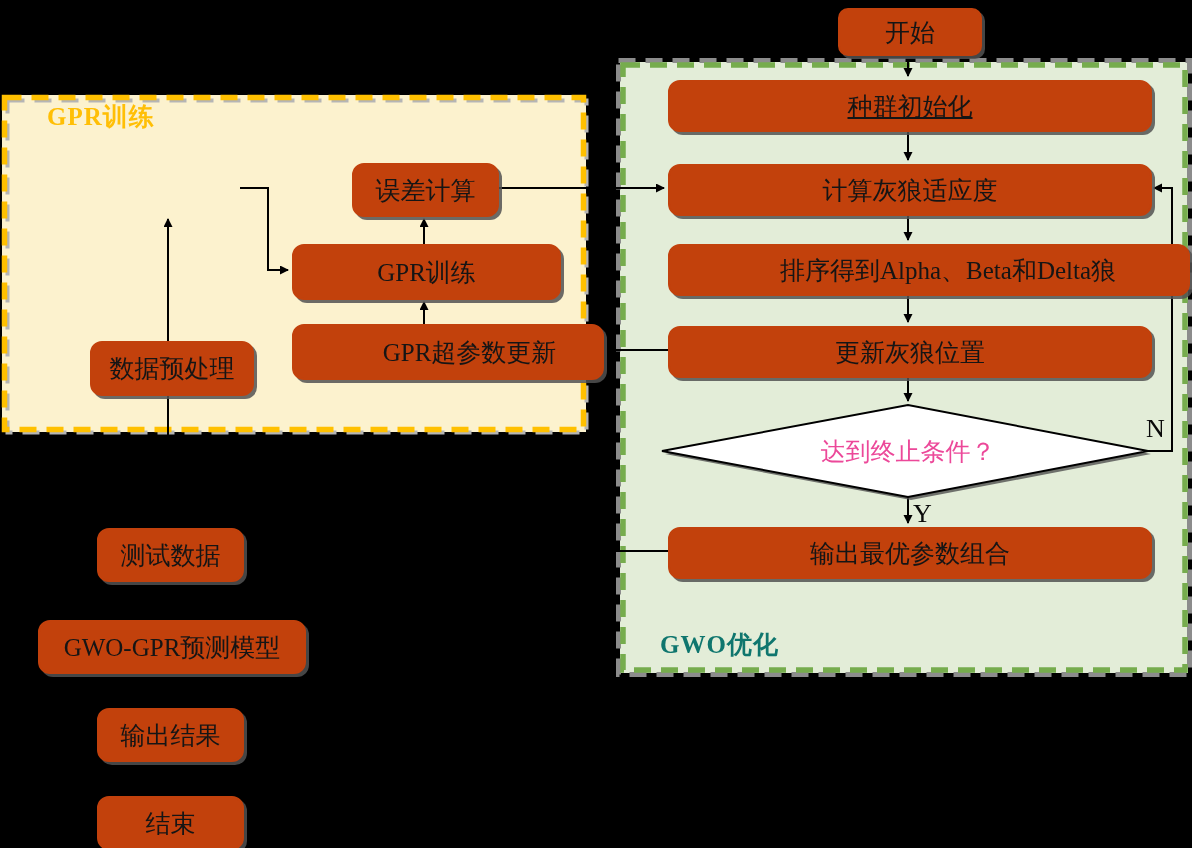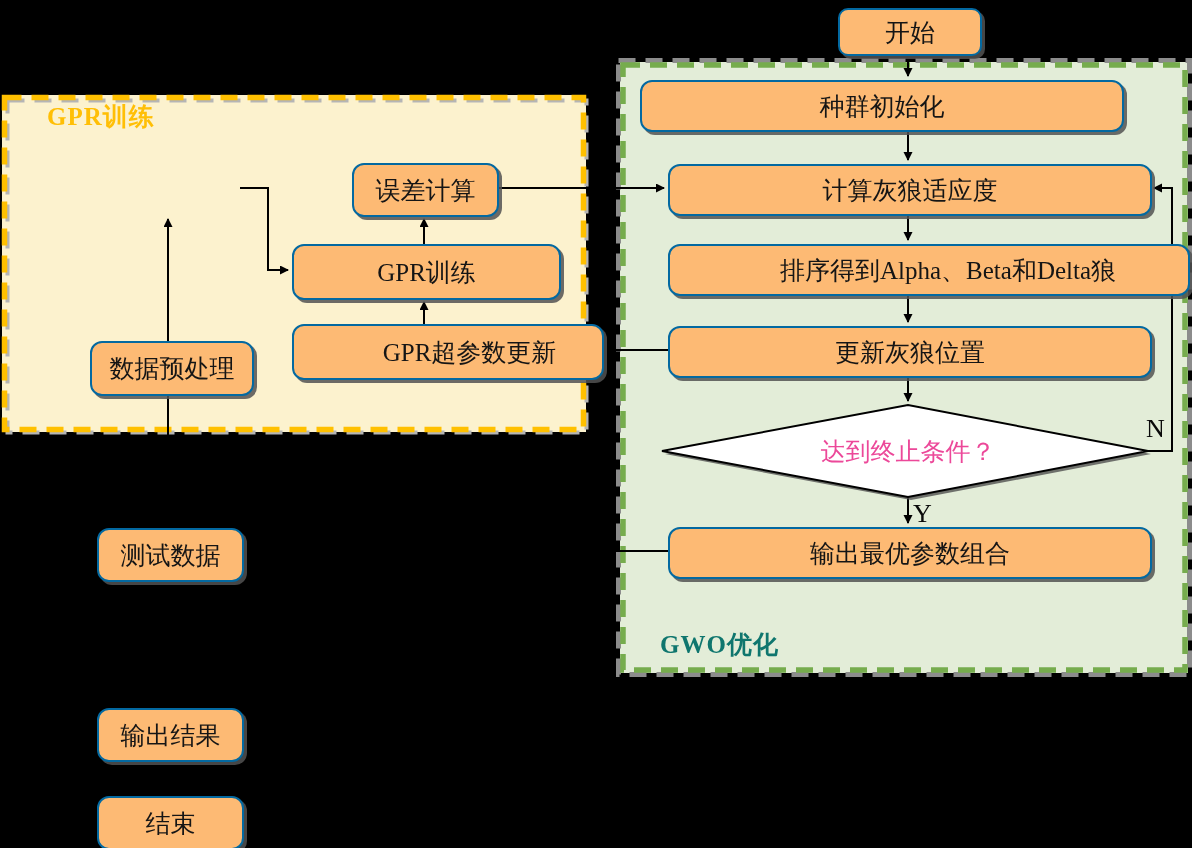--- a/index.html
+++ b/index.html
@@ -7,22 +7,22 @@
     position:relative;
     width:1192px;height:848px;
     background:#000;
     overflow:hidden;
     font-family:"Liberation Serif","DejaVu Serif",serif;
   }
   svg.layer{position:absolute;left:0;top:0;z-index:0;}
   .node{
     position:absolute;
     z-index:2;
-    background:#fdba74;
-    border:2px solid #0369a1;
+    background:#c2410c;
+    border:2px solid #c2410c;
     border-radius:12px;
     display:flex;align-items:center;justify-content:center;
     font-size:25px;color:#151515;
     box-shadow:3px 3px 0 rgba(82,82,82,0.85);
     white-space:nowrap;
     line-height:1;
   }
   .diamond-label{
     position:absolute;z-index:2;
     display:flex;align-items:center;justify-content:center;
@@ -92,32 +92,33 @@
       <polygon points="665,454 911,408 1151,454 911,500" fill="rgba(80,80,80,0.8)"></polygon>
       <polygon points="662,451 908,405 1148,451 908,497" fill="#fff" stroke="#000" stroke-width="2"></polygon>
     </g>
   </svg>
 
   <div class="panel-label gpr" style="left:47px;top:100px;">GPR训练</div>
   <div class="panel-label gwo" style="left:660px;top:628px;">GWO优化</div>
 
   <div class="node" style="left:838px;top:8px;width:140px;height:44px;border-radius:10px;">开始</div>
 
-  <div class="node" style="left:640px;top:80px;width:480px;height:48px;">种群初始化</div>
+  <div class="node" style="left:668px;top:80px;width:480px;height:48px;text-decoration:underline;">种群初始化</div>
   <div class="node" style="left:668px;top:164px;width:480px;height:48px;">计算灰狼适应度</div>
   <div class="node" style="left:668px;top:244px;width:480px;height:48px;padding-left:38px;">排序得到Alpha、Beta和Delta狼</div>
   <div class="node" style="left:668px;top:326px;width:480px;height:48px;">更新灰狼位置</div>
   <div class="diamond-label" style="left:668px;top:436px;width:480px;height:30px;">达到终止条件？</div>
   <div class="node" style="left:668px;top:527px;width:480px;height:48px;">输出最优参数组合</div>
 
   <div class="node" style="left:352px;top:163px;width:143px;height:50px;">误差计算</div>
   <div class="node" style="left:292px;top:244px;width:265px;height:52px;">GPR训练</div>
   <div class="node" style="left:292px;top:324px;width:265px;height:52px;padding-left:43px;">GPR超参数更新</div>
   <div class="node" style="left:90px;top:341px;width:160px;height:51px;">数据预处理</div>
 
   <div class="node" style="left:97px;top:528px;width:143px;height:50px;">测试数据</div>
+  <div class="node" style="left:38px;top:620px;width:264px;height:50px;">GWO-GPR预测模型</div>
   <div class="node" style="left:97px;top:708px;width:143px;height:50px;">输出结果</div>
   <div class="node" style="left:97px;top:796px;width:143px;height:50px;">结束</div>
 
   <div class="edge-label" style="left:913px;top:499px;">Y</div>
   <div class="edge-label" style="left:1146px;top:414px;">N</div>
 
 </div>
 
 </body></html>

